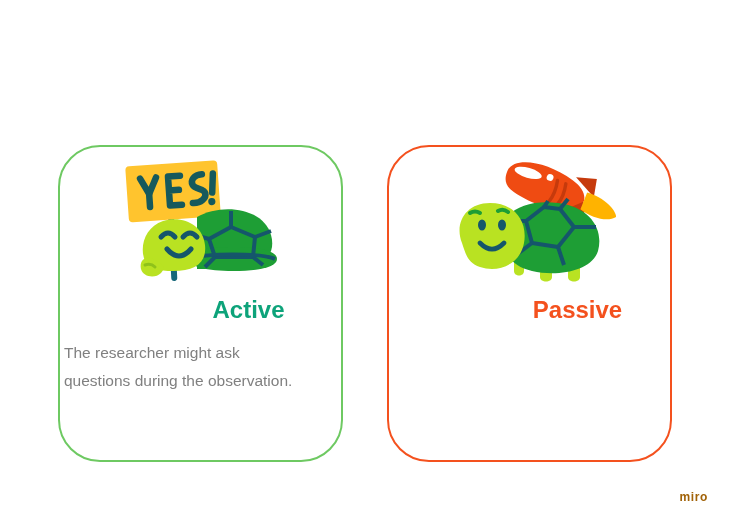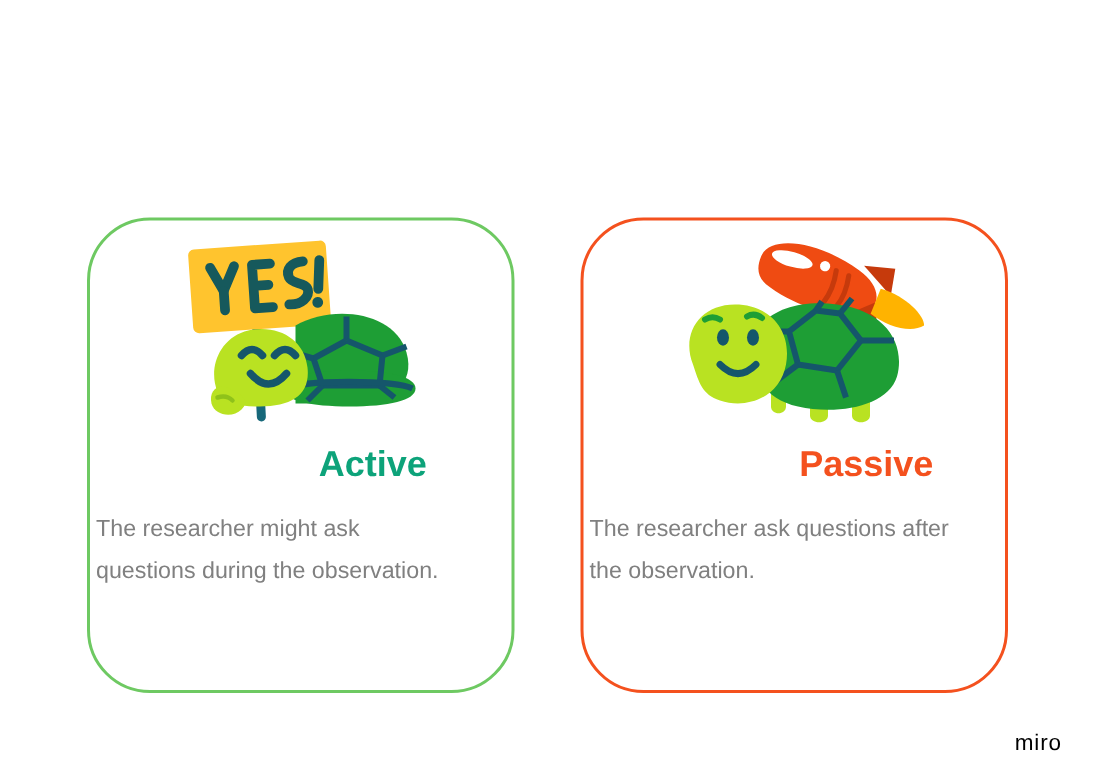--- a/index.html
+++ b/index.html
@@ -101,24 +101,24 @@
     font-size: 15.5px;
     line-height: 28px;
     color: #808080;
   }
 
   
   .watermark {
     position: absolute;
     right: 22px;
     bottom: 14px;
-    font-size: 15px;
+    font-size: 12px;
     letter-spacing: 0.6px;
-    color: #000000;
-    font-weight: normal;
+    color: #a16207;
+    font-weight: bold;
   }
 </style>
 </head>
 <body>
 
 <div class="board">
 
 
   <div class="card card-active">
 
@@ -207,18 +207,17 @@
         <ellipse cx="42" cy="66" rx="4" ry="5.5" fill="#15566b"></ellipse>
         <ellipse cx="62" cy="66" rx="4" ry="5.5" fill="#15566b"></ellipse>
         <path d="M40 84 q12 12 24 0" fill="none" stroke="#15566b" stroke-width="4.6" stroke-linecap="round"></path>
         <path d="M30 54 q5 -3 10 0" fill="none" stroke="#1e9e35" stroke-width="4" stroke-linecap="round"></path>
         <path d="M58 52 q5 -3 10 1" fill="none" stroke="#1e9e35" stroke-width="4" stroke-linecap="round"></path>
       </svg>
     </div>
 
     <div class="card-heading heading-passive">Passive</div>
 
-    <div class="card-body">The researcher ask questions after the observation.</div>
   </div>
 
   <div class="watermark">miro</div>
 
 </div>
 
 </body></html>

